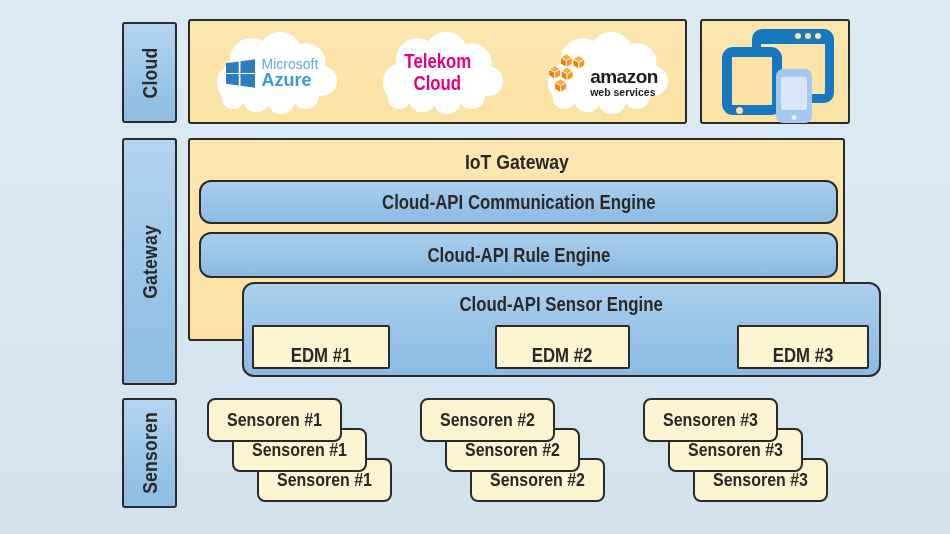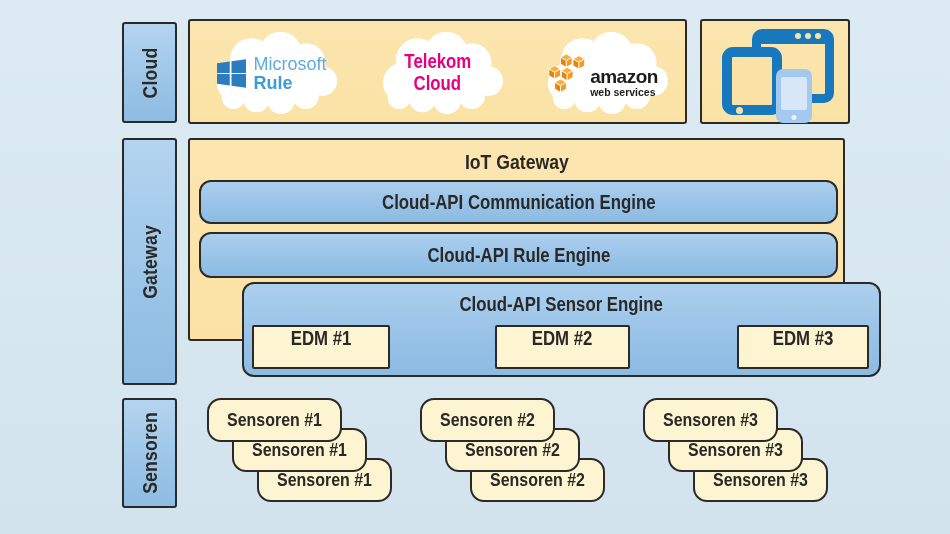--- a/index.html
+++ b/index.html
@@ -37,21 +37,21 @@
   .device-panel{left:700px;top:19px;width:150px;height:105px;}
   .gateway-panel{left:188px;top:138px;width:657px;height:203px;}
 
   
   .cloud{position:relative;width:140px;height:92px;flex:0 0 auto;}
   .cloud svg.shape{position:absolute;inset:0;width:100%;height:100%;}
   .cloud .content{position:absolute;inset:0;display:flex;align-items:center;justify-content:center;}
   .azure-logo{display:flex;align-items:center;gap:7px;margin-top:4px;}
   .win-flag{width:29px;height:29px;display:block;}
   .azure-text{line-height:1.05;text-align:left;}
-  .azure-text .l1{font-size:18px;font-weight:400;color:#5fabdc;}
+  .azure-text .l1{font-size:14px;font-weight:400;color:#5fabdc;}
   .azure-text .l2{font-size:18px;font-weight:700;color:#3f9ad6;}
   .aws-logo{display:flex;align-items:flex-end;gap:2px;margin-top:6px;}
   .aws-cubes{width:40px;height:44px;display:block;margin-bottom:2px;}
   .aws-text{line-height:1;text-align:left;}
   .aws-text .l1{font-size:19px;font-weight:800;color:#1d1c1a;letter-spacing:-.5px;}
   .aws-text .l2{font-size:10.5px;font-weight:700;color:#1d1c1a;margin-top:1px;}
   .telekom-text{text-align:center;line-height:1.1;font-size:20px;font-weight:700;color:#e6007e;}
 
   
   .devices{position:absolute;inset:0;}
@@ -79,33 +79,33 @@
     display:flex;align-items:center;justify-content:center;
     font-size:20px;font-weight:700;
   }
   .engine-1{top:40px;height:44px;}
   .engine-2{top:92px;height:46px;}
   .engine-3{top:142px;height:95px;display:block;margin-left:43px;}
   .engine-3 .e3-title{height:40px;display:flex;align-items:center;justify-content:center;}
   .edm{
     position:absolute;top:41px;height:44px;
     background:#fdf4d2;border:2px solid #2b2a28;border-radius:2px;
-    display:flex;align-items:flex-start;justify-content:center;
+    display:flex;align-items:flex-end;justify-content:center;
     font-size:20px;font-weight:700;
   }
   .edm-1{left:8px;width:138px;}
   .edm-2{left:50%;width:135px;margin-left:-67px;}
   .edm-3{right:10px;width:132px;}
 
   
   .sensor-group{position:absolute;top:398px;width:190px;height:110px;}
   .sg-1{left:207px;} .sg-2{left:420px;} .sg-3{left:643px;}
   .sensor-box{
     position:absolute;width:135px;height:44px;
-    background:#fdf4d2;border:2px solid #2b2a28;border-radius:14px;
+    background:#fdf4d2;border:2px solid #2b2a28;border-radius:8px;
     display:flex;align-items:center;justify-content:center;
     font-size:19px;font-weight:700;
   }
   .sb-1{left:0;top:0;z-index:3;}
   .sb-2{left:25px;top:30px;z-index:2;}
   .sb-3{left:50px;top:60px;z-index:1;}
 </style>
 </head>
 <body>
 
@@ -143,21 +143,21 @@
           <svg class="win-flag" viewBox="0 0 100 100" aria-hidden="true">
             <g fill="#2e7cc0">
               <path d="M0 15 L44 9 L44 48 L0 48 Z"></path>
               <path d="M50 8 L100 1 L100 48 L50 48 Z"></path>
               <path d="M0 52 L44 52 L44 91 L0 85 Z"></path>
               <path d="M50 52 L100 52 L100 99 L50 92 Z"></path>
             </g>
           </svg>
           <div class="azure-text">
             <div class="l1">Microsoft</div>
-            <div class="l2">Rule</div>
+            <div class="l2">Azure</div>
           </div>
         </div>
       </div>
     </div>
 
     <div class="cloud">
       <svg class="shape" viewBox="0 0 170 110" aria-hidden="true">
         <g fill="#ffffff">
           <ellipse cx="85" cy="62" rx="58" ry="30"></ellipse>
           <circle cx="42" cy="68" r="24"></circle>

